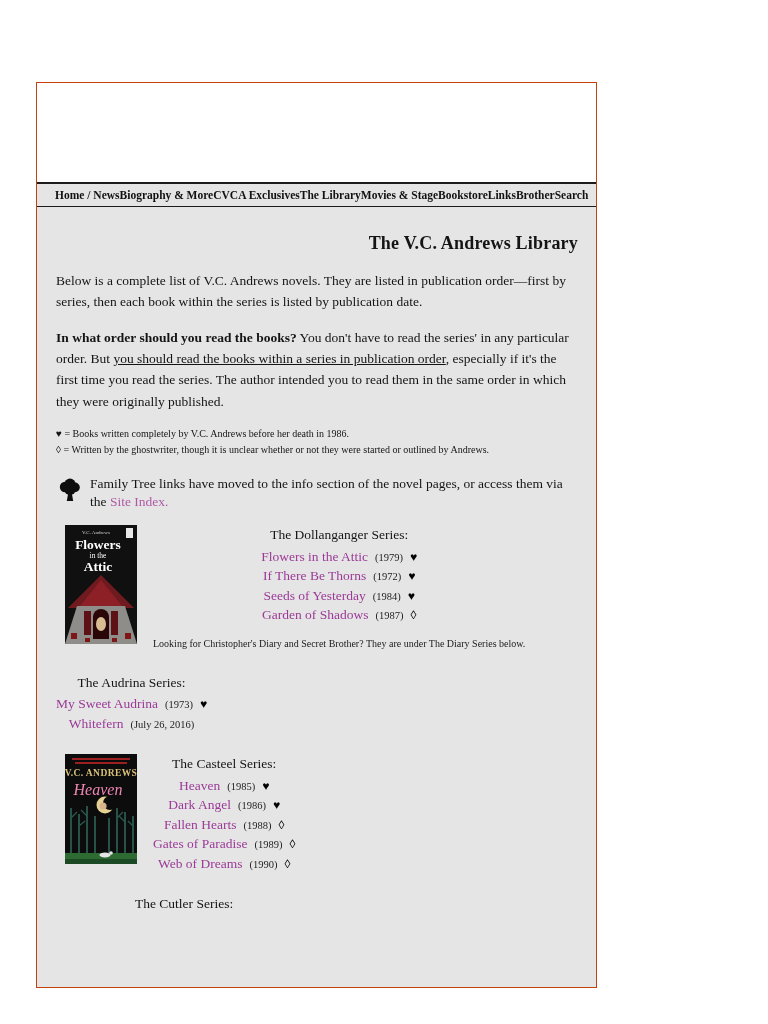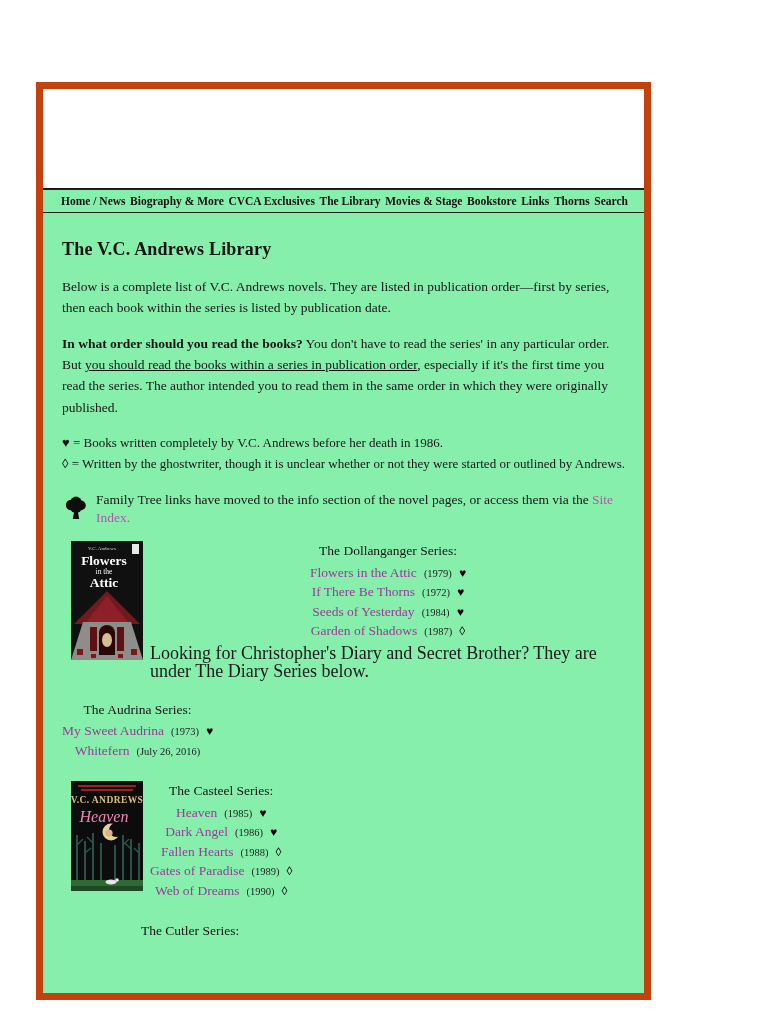--- a/index.html
+++ b/index.html
@@ -1,58 +1,58 @@
 <!DOCTYPE html>
 <html><head>
 <meta charset="utf-8">
 <style>
   * { margin:0; padding:0; box-sizing:border-box; }
   html,body { width:768px; height:1024px; background:#fff; }
   body { font-family:"Liberation Serif","DejaVu Serif",serif; color:#141414; position:relative; }
-  .frame { position:absolute; left:36px; top:82px; width:615px; border:7px solid #c2410c; background:#86efac; }
+  .frame { position:absolute; left:36px; top:82px; width:561px; border:1px solid #c2410c; background:#e5e5e5; }
   .banner { height:101px; border-bottom:2px solid #1c1c1c; background:#fff; }
   .nav-bar { display:flex; justify-content:space-between; align-items:center;
              padding:5px 16px 5px 18px; border-bottom:1px solid #1c1c1c; }
   .nav-bar a { font-weight:bold; font-size:11.5px; color:#111; text-decoration:none; white-space:nowrap; }
   .content { padding:14px 18px 0 19px; height:780px; overflow:hidden; }
-  h1 { font-size:18px; font-weight:bold; margin:12px 0 16px; letter-spacing:.2px; }
+  h1 { font-size:18px; font-weight:bold; margin:12px 0 16px; letter-spacing:.2px;text-align:right; }
   .para { font-size:13.5px; line-height:1.58; margin-bottom:14px; }
   .para .lead { font-weight:bold; }
   .para .ul { text-decoration:underline; }
-  .legend { font-size:13px; line-height:1.62; margin-bottom:15px; }
+  .legend { font-size:10px; line-height:1.62; margin-bottom:15px; }
   a.inline-link { color:#b05aa6; text-decoration:none; }
   a.book-link { color:#9b3a97; text-decoration:none; }
-  .tree-note { display:flex; align-items:flex-end; gap:7px; margin:17px 0 15px; font-size:13.5px; }
+  .tree-note { display:flex; align-items:center; gap:7px; margin:17px 0 15px; font-size:13.5px; }
   .tree-note .txt { line-height:1.3; }
   .series-block { display:flex; margin-bottom:20px; }
   .series-block.no-cover { margin-left:79px; }
-  .cover { flex:none; margin-right:7px; font-family:"Liberation Serif",serif; cursor:pointer;padding-left:9px; }
+  .cover { flex:none; margin-right:16px; font-family:"Liberation Serif",serif; cursor:pointer;padding-left:9px; }
   .series-text { padding-top:1px; }
   .series-title { font-weight:normal; font-size:13.5px; line-height:18.5px; margin-bottom:3px;text-align:center; }
   .book-row { font-size:13.5px; line-height:18.5px;text-align:center; }
   .book-year { font-size:10.5px; color:#1d1d1d; margin-left:7px; }
   .book-symbol { font-size:12px; color:#000; margin-left:7px; }
-  .series-note { font-size:18px; line-height:18px; margin-top:2px; color:#1a1a1a; }
+  .series-note { font-size:10px; line-height:18px; margin-top:9px; color:#1a1a1a; }
 </style>
 </head>
 <body>
 
 <div class="frame">
 
   <div class="banner"></div>
 
   <nav class="nav-bar">
       <a href="#">Home / News</a>
       <a href="#">Biography &amp; More</a>
       <a href="#">CVCA Exclusives</a>
       <a href="#">The Library</a>
       <a href="#">Movies &amp; Stage</a>
       <a href="#">Bookstore</a>
       <a href="#">Links</a>
-      <a href="#">Thorns</a>
+      <a href="#">Brother</a>
       <a href="#">Search</a>
     </nav>
 
   <div class="content">
 
     <h1>The V.C. Andrews Library</h1>
 
     <p class="para">Below is a complete list of V.C. Andrews novels. They are listed in publication order—first by series, then each book within the series is listed by publication date.</p>
 
     <p class="para"><span class="lead">In what order should you read the books?</span><span> You don't have to read the series' in any particular order. But </span><span class="ul">you should read the books within a series in publication order</span><span>, especially if it's the first time you read the series. The author intended you to read them in the same order in which they were originally published.</span></p>

